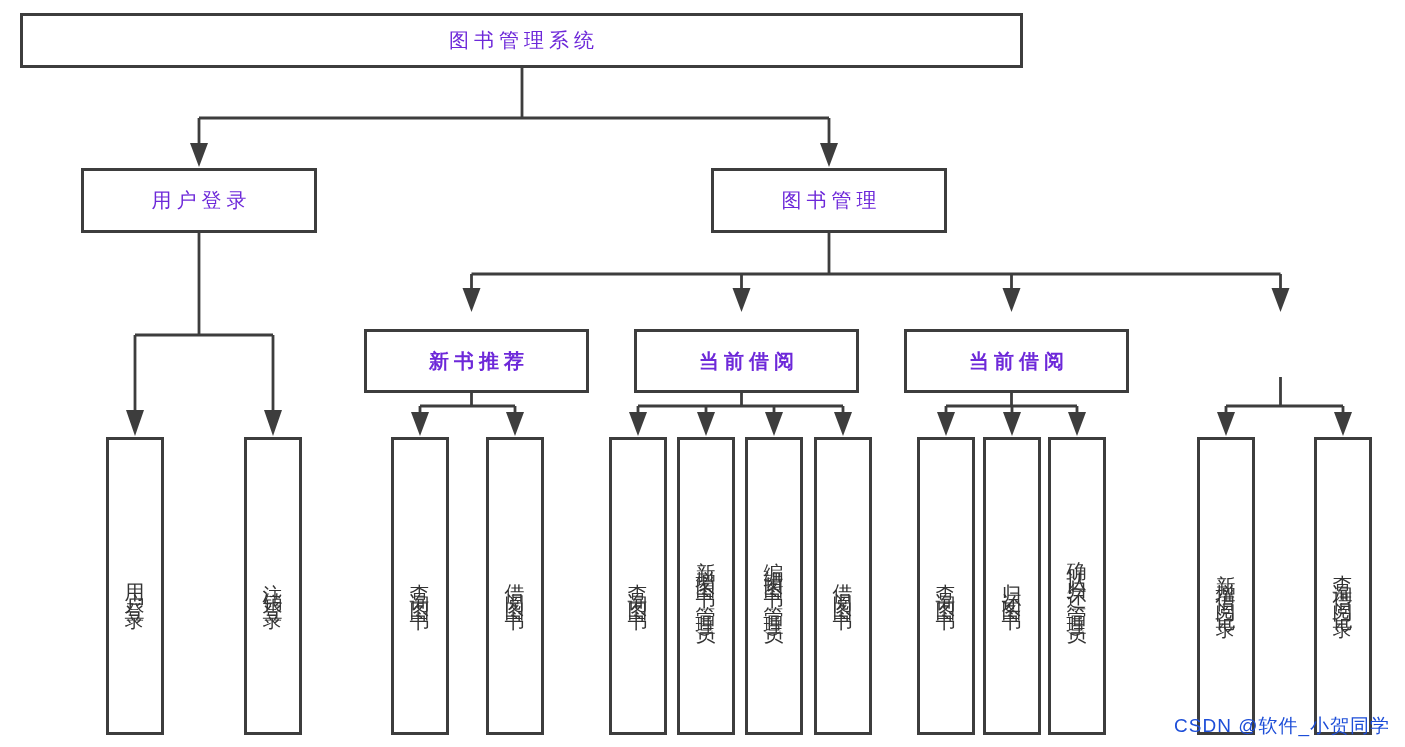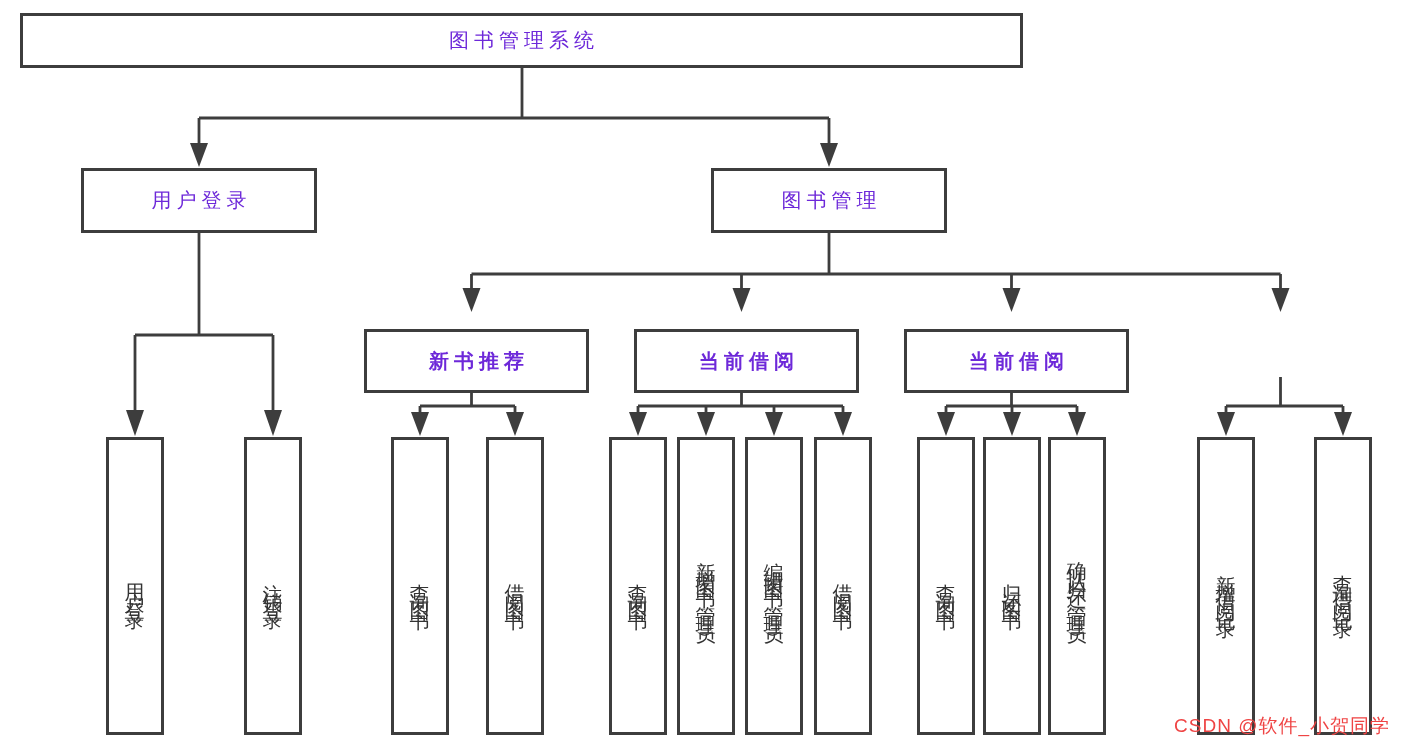--- a/index.html
+++ b/index.html
@@ -60,21 +60,21 @@
   .root-box  { left: 20px;  top: 13px;  width: 1003px; height: 55px; }
   .l2-box    { top: 168px; width: 236px; height: 65px; }
   .l3-box    { top: 329px; width: 225px; height: 64px; font-weight: bold; }
   .leaf-box  { top: 437px; width: 58px;  height: 298px; }
   .watermark {
     position: absolute;
     right: 15px;
     bottom: 8px;
     font-size: 19px;
     letter-spacing: 1px;
-    color: #ef4444;
+    color: #1d4ed8;
     white-space: nowrap;
   }
 </style>
 </head>
 <body>
 
 <div class="canvas">
 
   <svg class="connectors" viewBox="0 0 1405 747" xmlns="http://www.w3.org/2000/svg">
 

